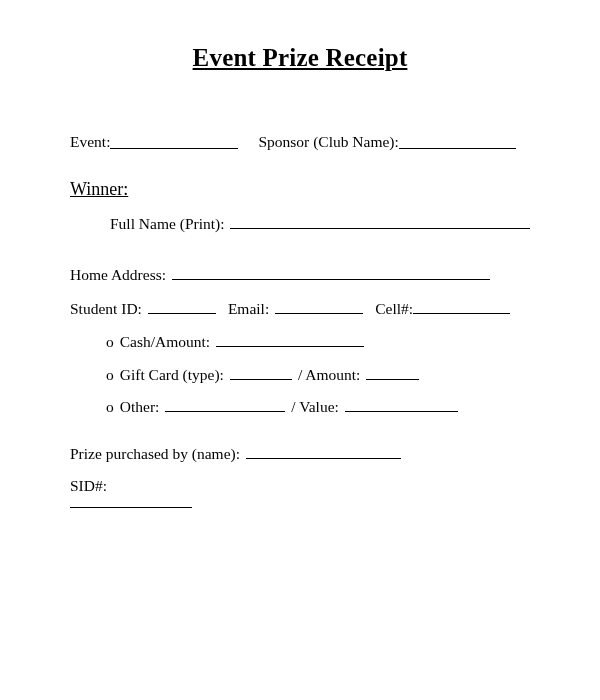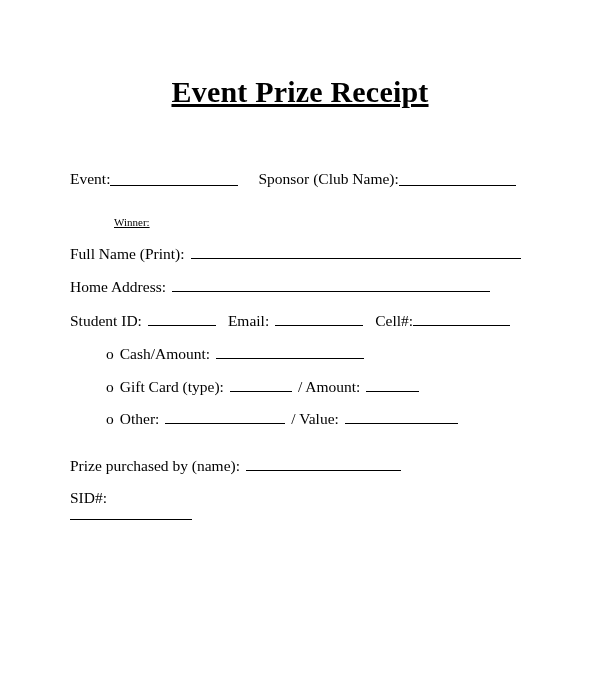--- a/index.html
+++ b/index.html
@@ -16,25 +16,25 @@
   }
   .page {
     position: relative;
     width: 600px;
     height: 700px;
     box-sizing: border-box;
     padding: 0;
   }
   .title {
     text-align: center;
-    font-size: 30px;
+    font-size: 25px;
     font-weight: bold;
     text-decoration: underline;
-    margin: 12px;
-    padding-top: 63px;
+    margin: 0;
+    padding-top: 44px;
     letter-spacing: 0.2px;
   }
   .body {
     padding: 0 70px;
     font-size: 15.5px;
     line-height: 1.0;
   }
   .row {
     display: flex;
     align-items: baseline;
@@ -57,27 +57,26 @@
   .u-cell { width: 97px; }
   .u-cash { width: 148px; }
   .u-giftcard { width: 62px; }
   .u-amount { width: 53px; }
   .u-other { width: 120px; }
   .u-value { width: 113px; }
   .u-purchased { width: 155px; }
   .u-sidnum { width: 122px; }
   .sec-head {
     text-decoration: underline;
-    font-size: 11px;
-    margin-left: 44px;
+    font-size: 18px;
   }
   .r-event { margin-top: 62px; align-items: center; }
   .r-winner { margin-top: 30px; }
-  .r-fullname { margin-top: 17px; }
-  .r-address { margin-top: 17px; }
+  .r-fullname { margin-top: 17px; margin-left: 40px; }
+  .r-address { margin-top: 35px; }
   .r-studentid { margin-top: 17px; text-align: center; }
   .r-prize { margin-top: 28px; }
   .r-cash { margin-top: 17px; padding-left: 36px; }
   .r-giftcard { margin-top: 16px; padding-left: 36px; }
   .r-other { margin-top: 16px; padding-left: 36px; }
   .r-purchased { margin-top: 30px; }
   .r-sidnum { margin-top: 17px; flex-direction: column; }
   .sp { display: inline-block; }
   .sp-sm { width: 6px; }
   .sp-md { width: 12px; }

